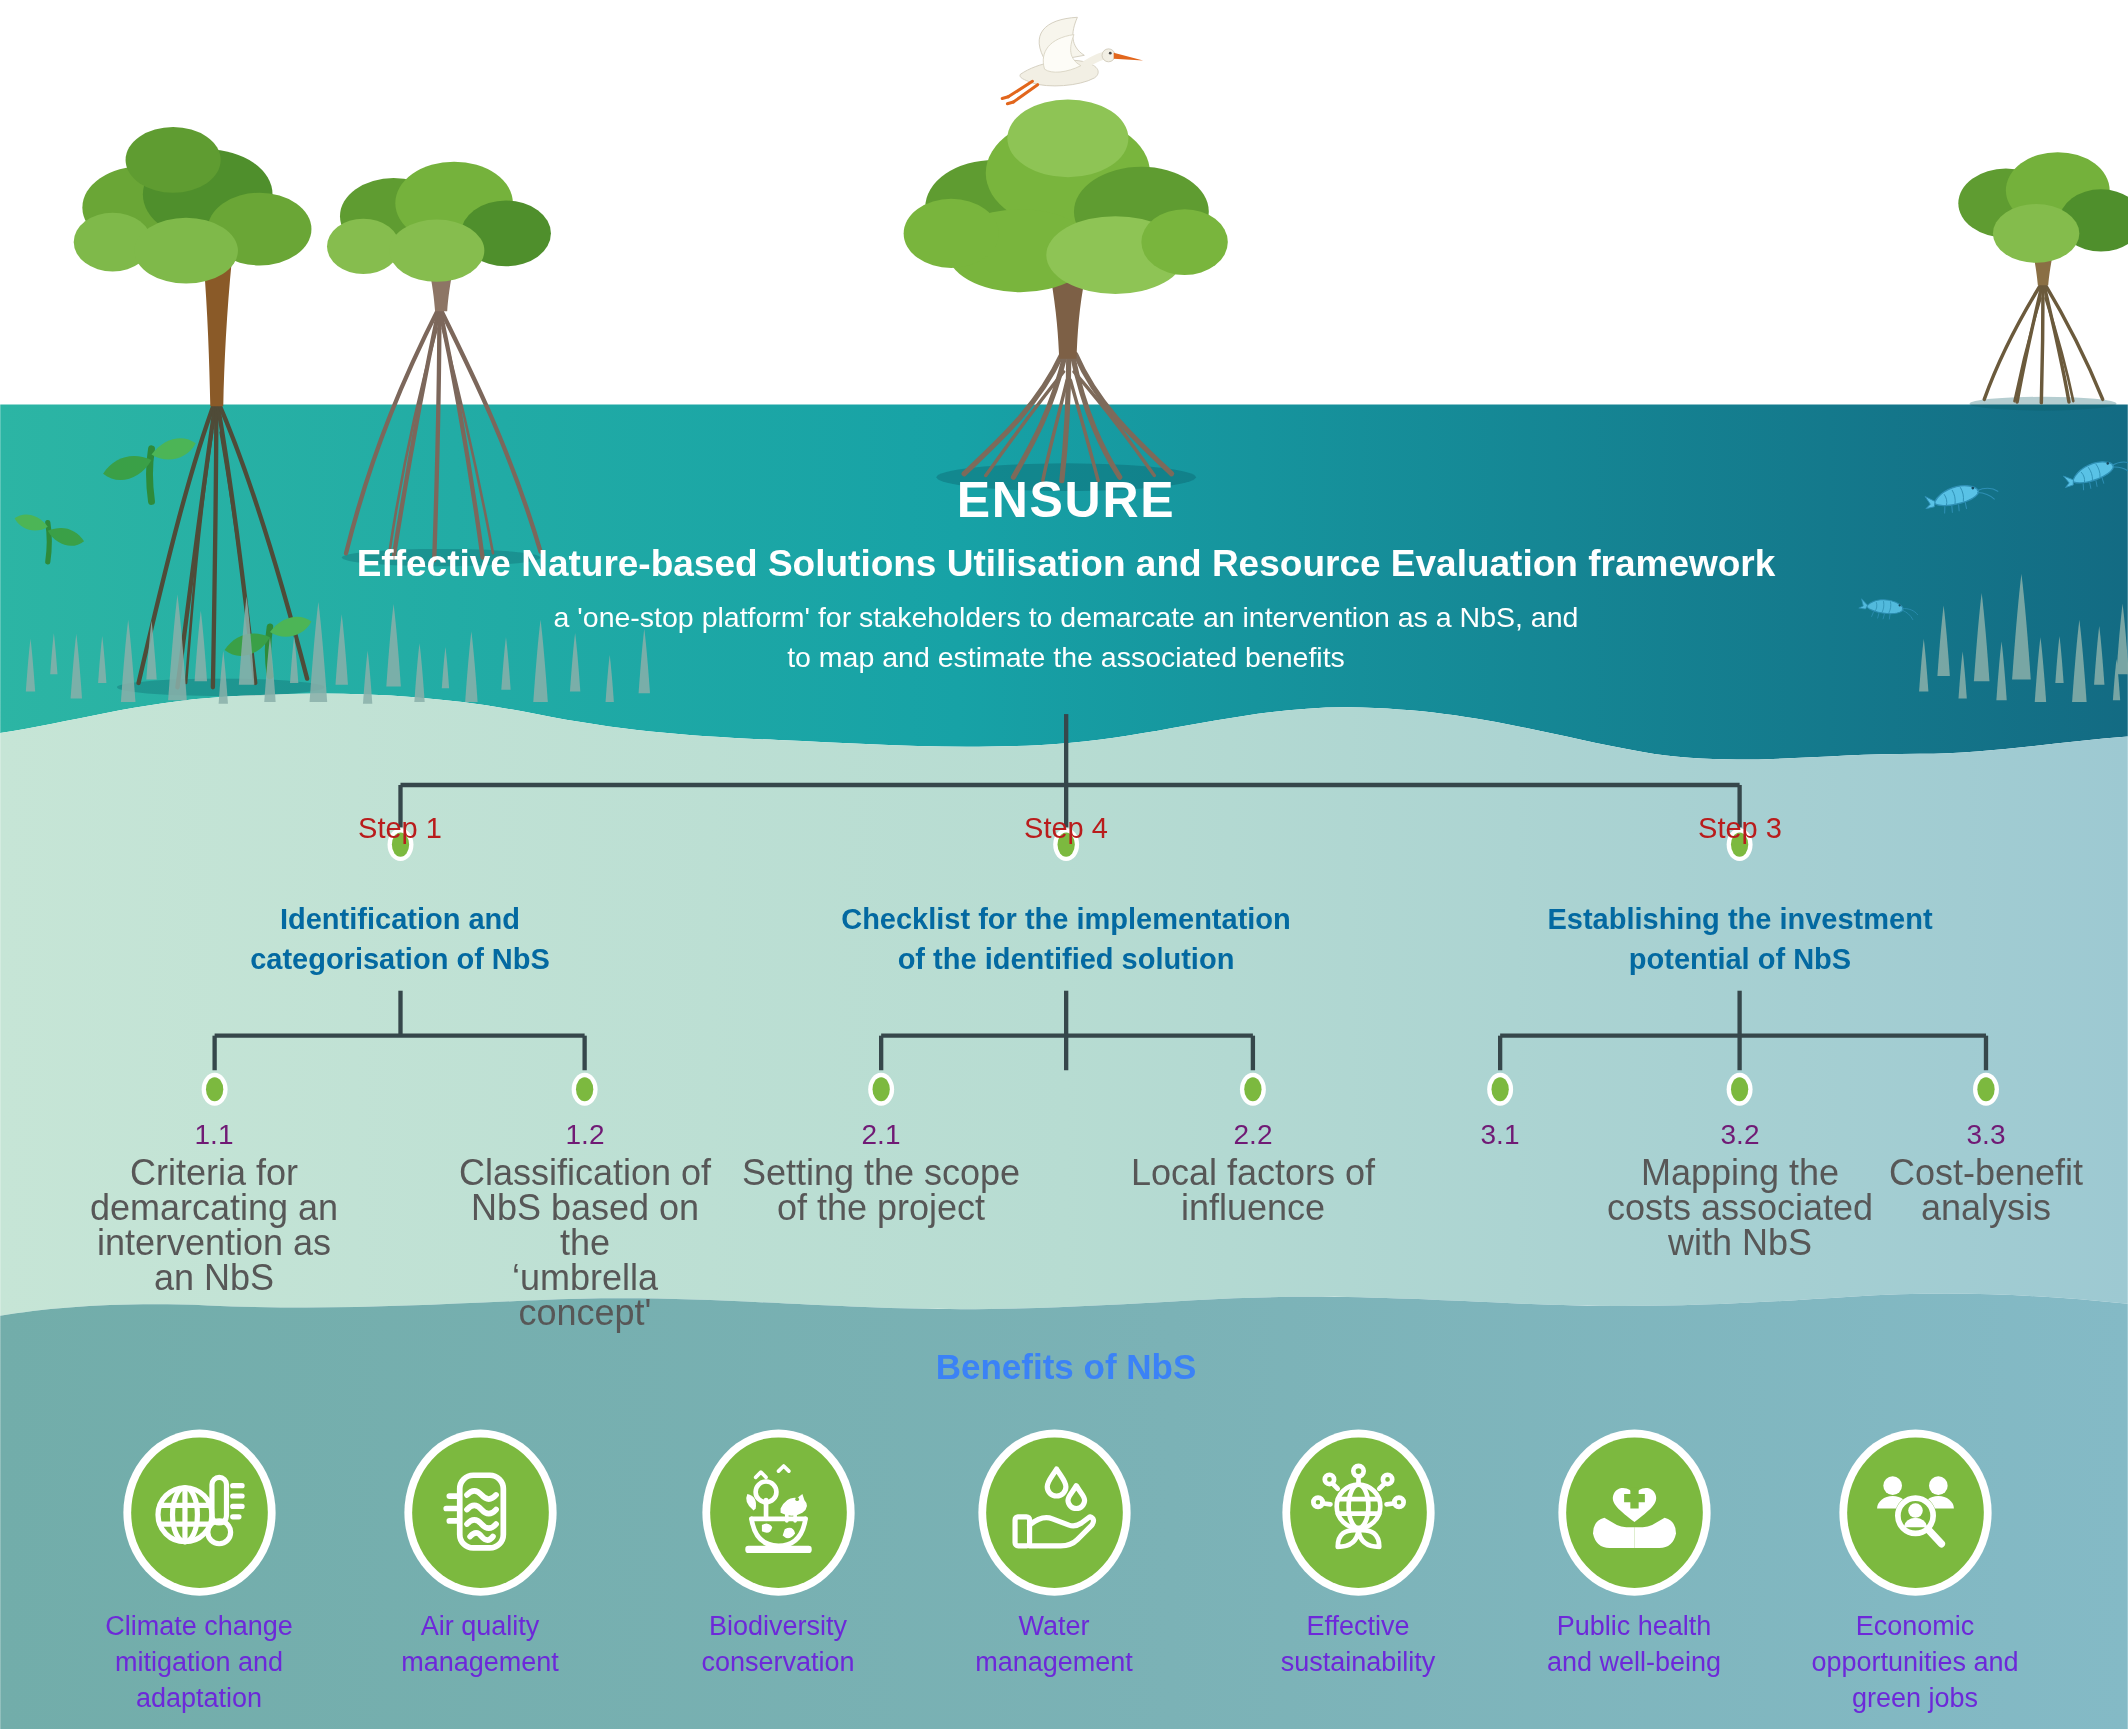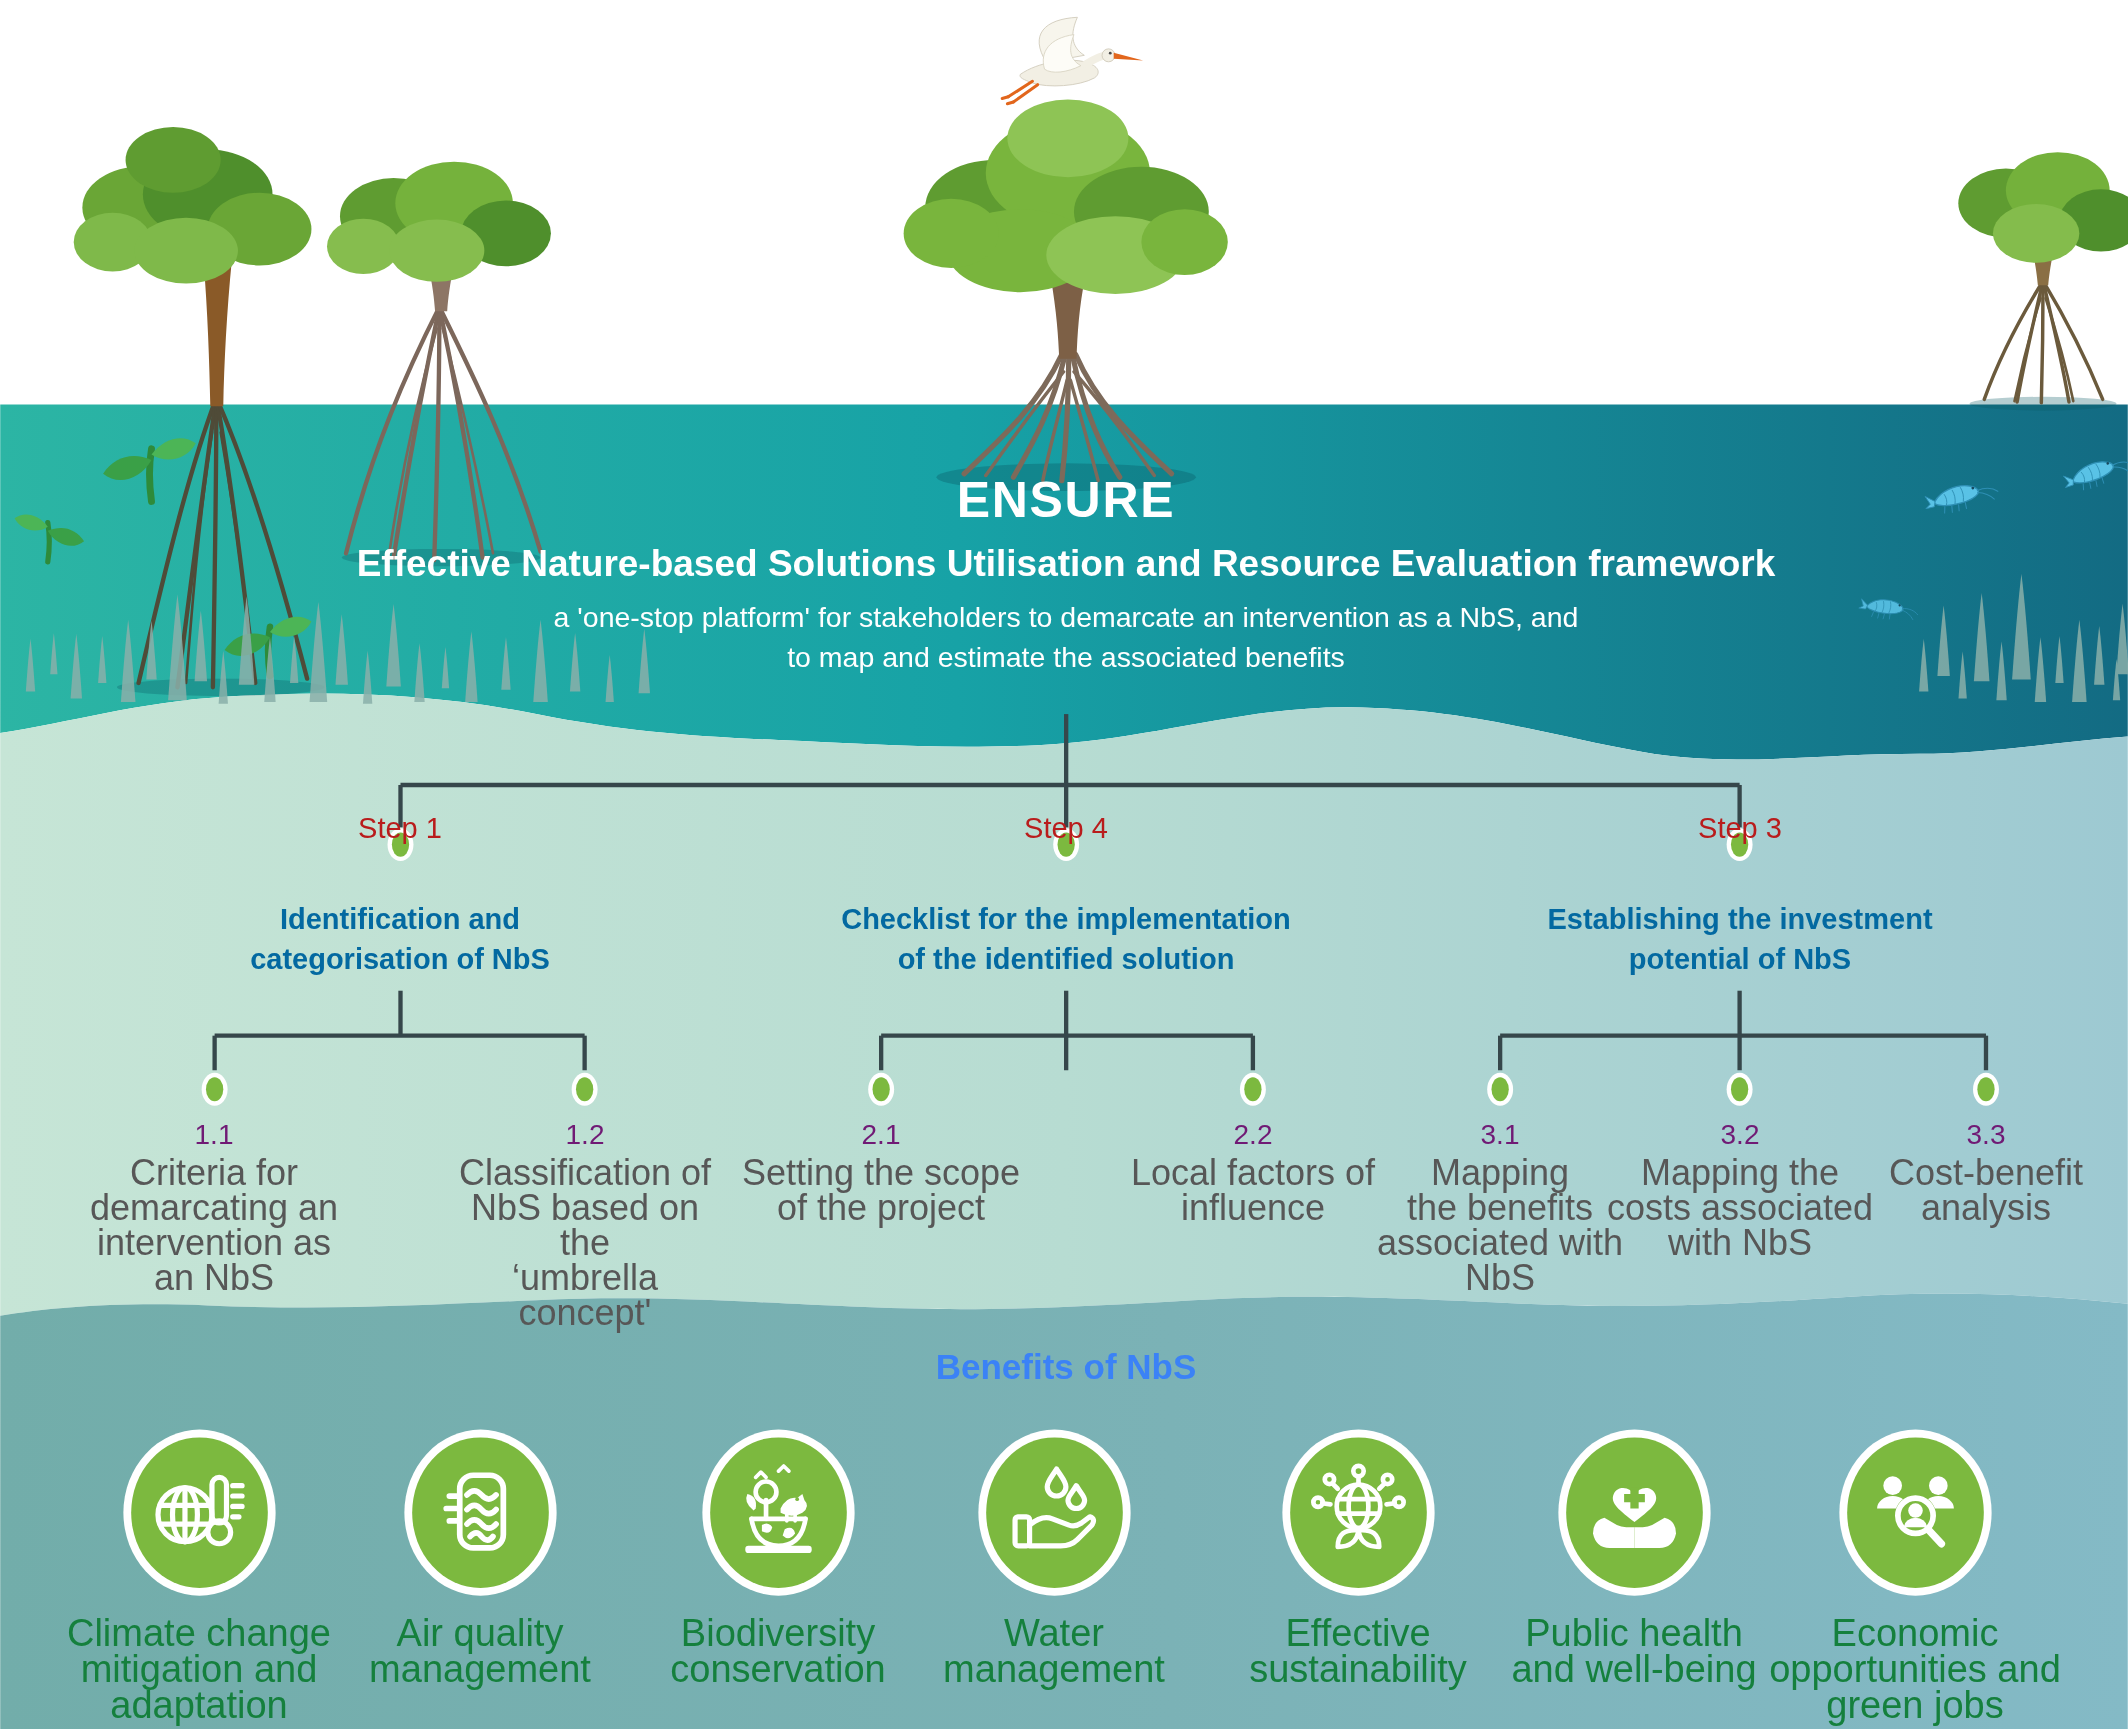--- a/index.html
+++ b/index.html
@@ -15,21 +15,21 @@
   .step-label     { top:812px;  font-size:29px; color:#b91c1c; }
   .step-title     { top:899px; font-size:29px; font-weight:bold; color:#0369a1; line-height:40px; width:657px; }
   .sub-number     { top:1119px; font-size:28px; color:#701a75; }
   .sub-text       { top:1155px; font-size:36px; color:#575757; line-height:35px; width:285px; }
   .benefits-title { top:1347px; left:1066px; font-size:35px; font-weight:bold; color:#3b82f6; }
   .benefit {
     position:absolute; top:1427px; transform:translateX(-50%);
     width:298px; text-align:center;
   }
   .benefit svg.badge { display:block; margin:0 auto; }
-  .benefit .blabel { margin-top:15px; font-size:38px; line-height:36px; color:#15803d; white-space:pre-line; }
+  .benefit .blabel { margin-top:8px; font-size:27px; line-height:36px; color:#6d28d9; white-space:pre-line; }
 </style>
 </head>
 <body>
 
 <div class="canvas">
 
   <svg class="bg" viewBox="0 0 2461 2000">
     <defs>
       <linearGradient id="gteal" x1="0" y1="0" x2="1" y2="0">
         <stop offset="0" stop-color="#2cb5a4"></stop>
@@ -301,24 +301,20 @@
   <div class="txt sub-text" style="left:585px">Classification of
 NbS based on the
 ‘umbrella concept'</div>
   <div class="txt sub-number" style="left:881px">2.1</div>
   <div class="txt sub-text" style="left:881px">Setting the scope
 of the project</div>
   <div class="txt sub-number" style="left:1253px">2.2</div>
   <div class="txt sub-text" style="left:1253px">Local factors of
 influence</div>
   <div class="txt sub-number" style="left:1500px">3.1</div>
-  <div class="txt sub-text" style="left:1500px">Mapping
-the benefits
-associated with
-NbS</div>
   <div class="txt sub-number" style="left:1740px">3.2</div>
   <div class="txt sub-text" style="left:1740px">Mapping the
 costs associated
 with NbS</div>
   <div class="txt sub-number" style="left:1986px">3.3</div>
   <div class="txt sub-text" style="left:1986px">Cost-benefit
 analysis</div>
 
   <div class="txt benefits-title">Benefits of NbS</div>
 

